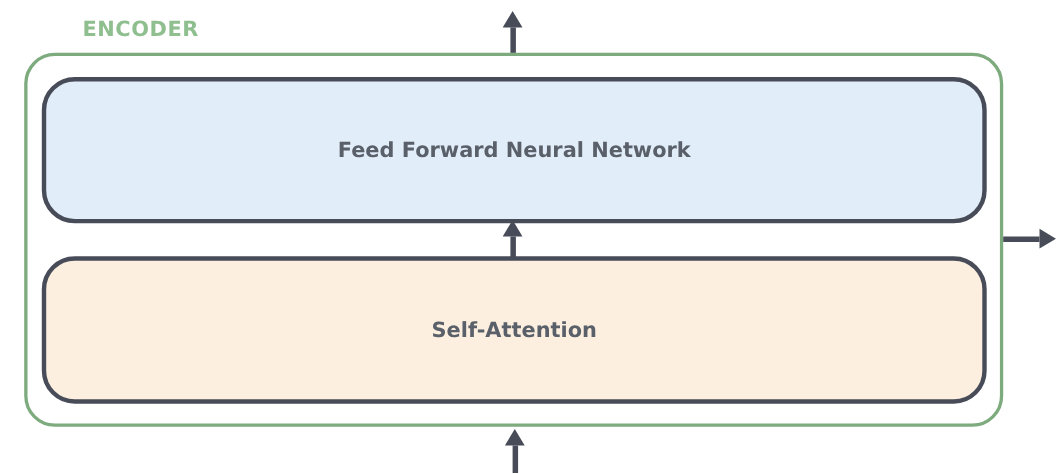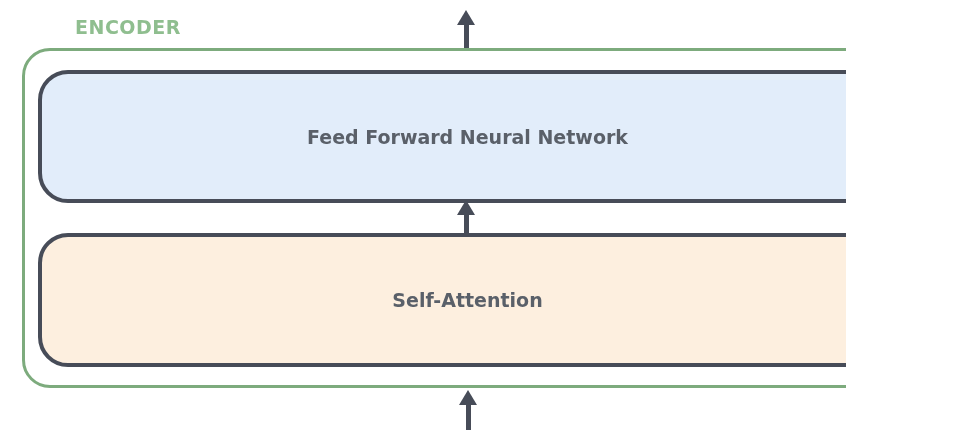--- a/index.html
+++ b/index.html
@@ -11,21 +11,21 @@
     --arrow: #474c58;
     --label-text: #5a6069;
     --canvas-bg: #ffffff;
   }
   * { margin: 0; padding: 0; box-sizing: border-box; }
   html, body { background: var(--canvas-bg); }
   body { font-family: "DejaVu Sans", "Liberation Sans", sans-serif; }
 
   .canvas {
     position: relative;
-    width: 846px;
+    width: 967px;
     height: 431px;
     background: var(--canvas-bg);
     overflow: hidden;
   }
 
   .encoder-label {
     position: absolute;
     left: 75px;
     top: 16px;
     font-size: 19px;

